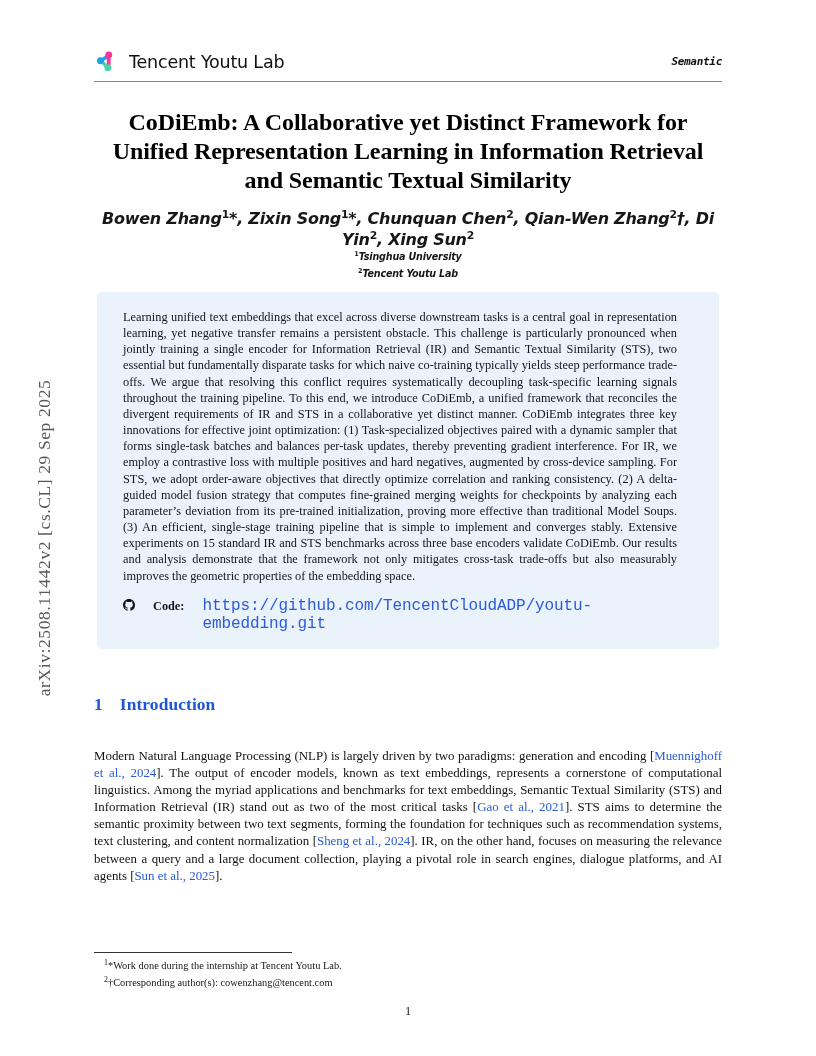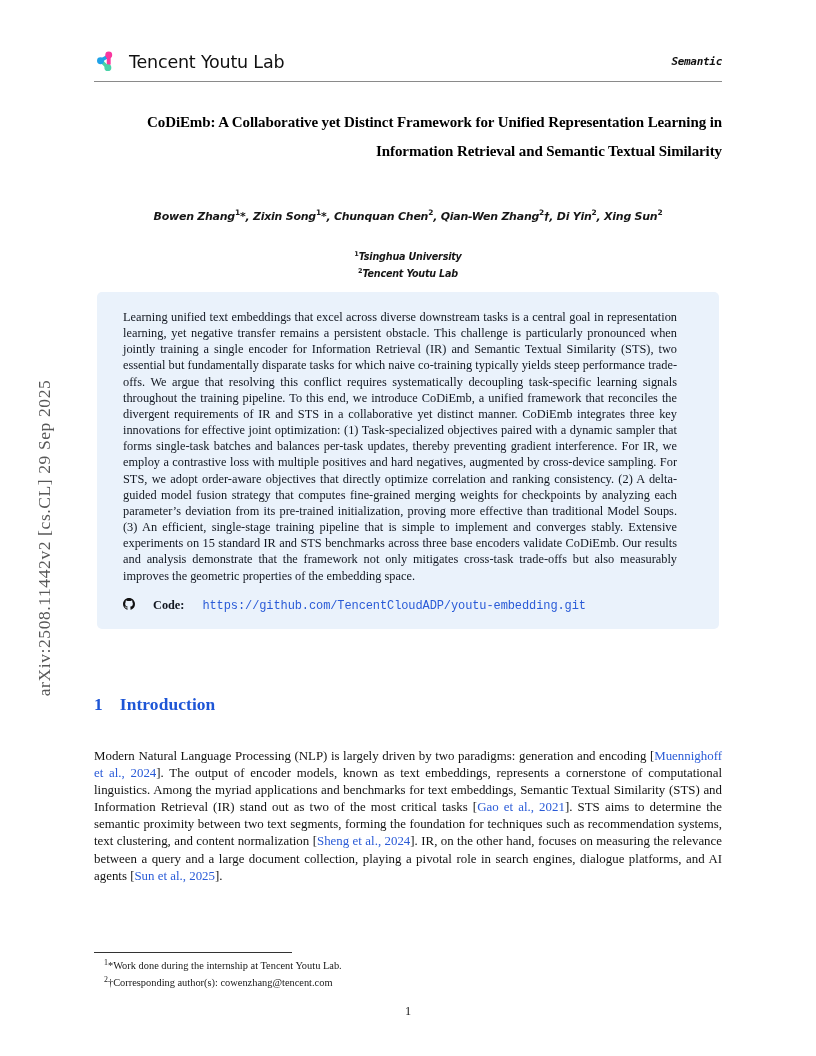--- a/index.html
+++ b/index.html
@@ -96,40 +96,40 @@
     height: 0;
     border-top: 1.6px solid #8a8a8a;
   }
 
   
   .title {
     position: absolute;
     top: 108px;
     left: 0;
     width: 628px;
-    text-align: right;
-    font-family: "Liberation Serif", serif;
-    font-weight: bold;
-    font-size: 15px;
+    text-align: center;
+    font-family: "Liberation Serif", serif;
+    font-weight: bold;
+    font-size: 24px;
     line-height: 29px;
     color: #000000;
     letter-spacing: -0.1px;
   }
 
   
   .authors {
     position: absolute;
     top: 208px;
     left: 0;
     width: 628px;
     text-align: center;
     font-family: "DejaVu Sans", sans-serif;
     font-style: italic;
     font-weight: bold;
-    font-size: 11px;
+    font-size: 16px;
     color: #171717;
     letter-spacing: -0.25px;
   }
   .authors sup, .affil sup {
     font-size: 0.68em;
     font-style: normal;
     vertical-align: super;
   }
 
   .affil {
@@ -182,21 +182,21 @@
     flex: 0 0 auto;
     position: relative;
     top: 1.5px;
   }
   .code-label {
     font-weight: bold;
     font-size: 12.3px;
   }
   .code-url {
     font-family: "Liberation Mono", monospace;
-    font-size: 12px;
+    font-size: 16px;
     color: #2a5bd7;
     letter-spacing: -0.1px;
   }
 
   
   .sec-head {
     position: absolute;
     top: 694px;
     left: 0;
     width: 628px;

